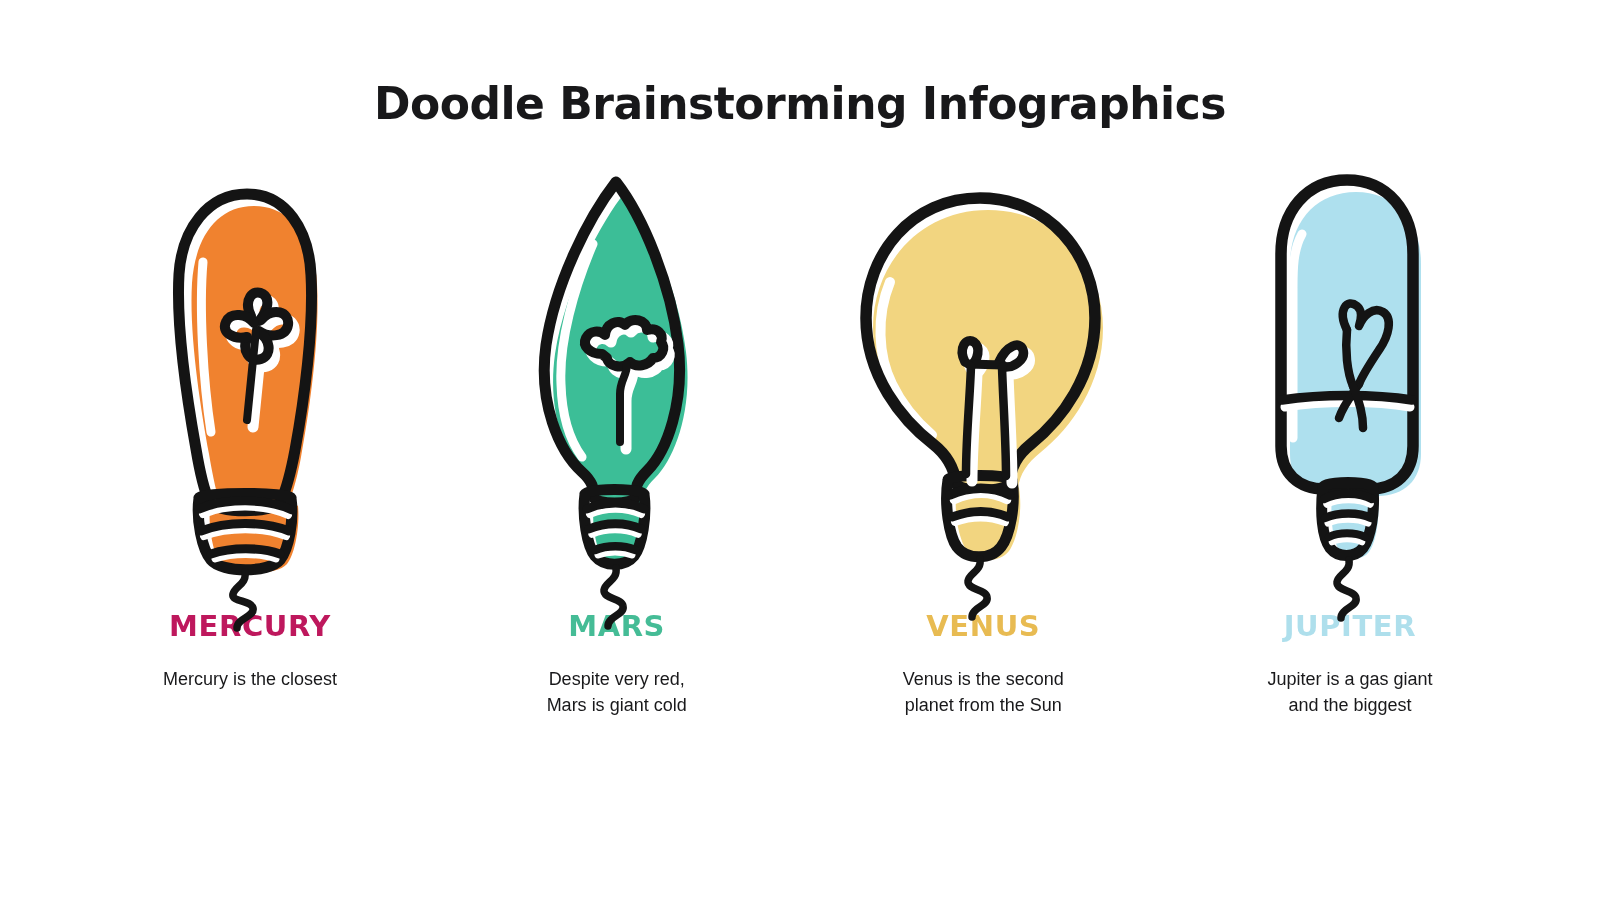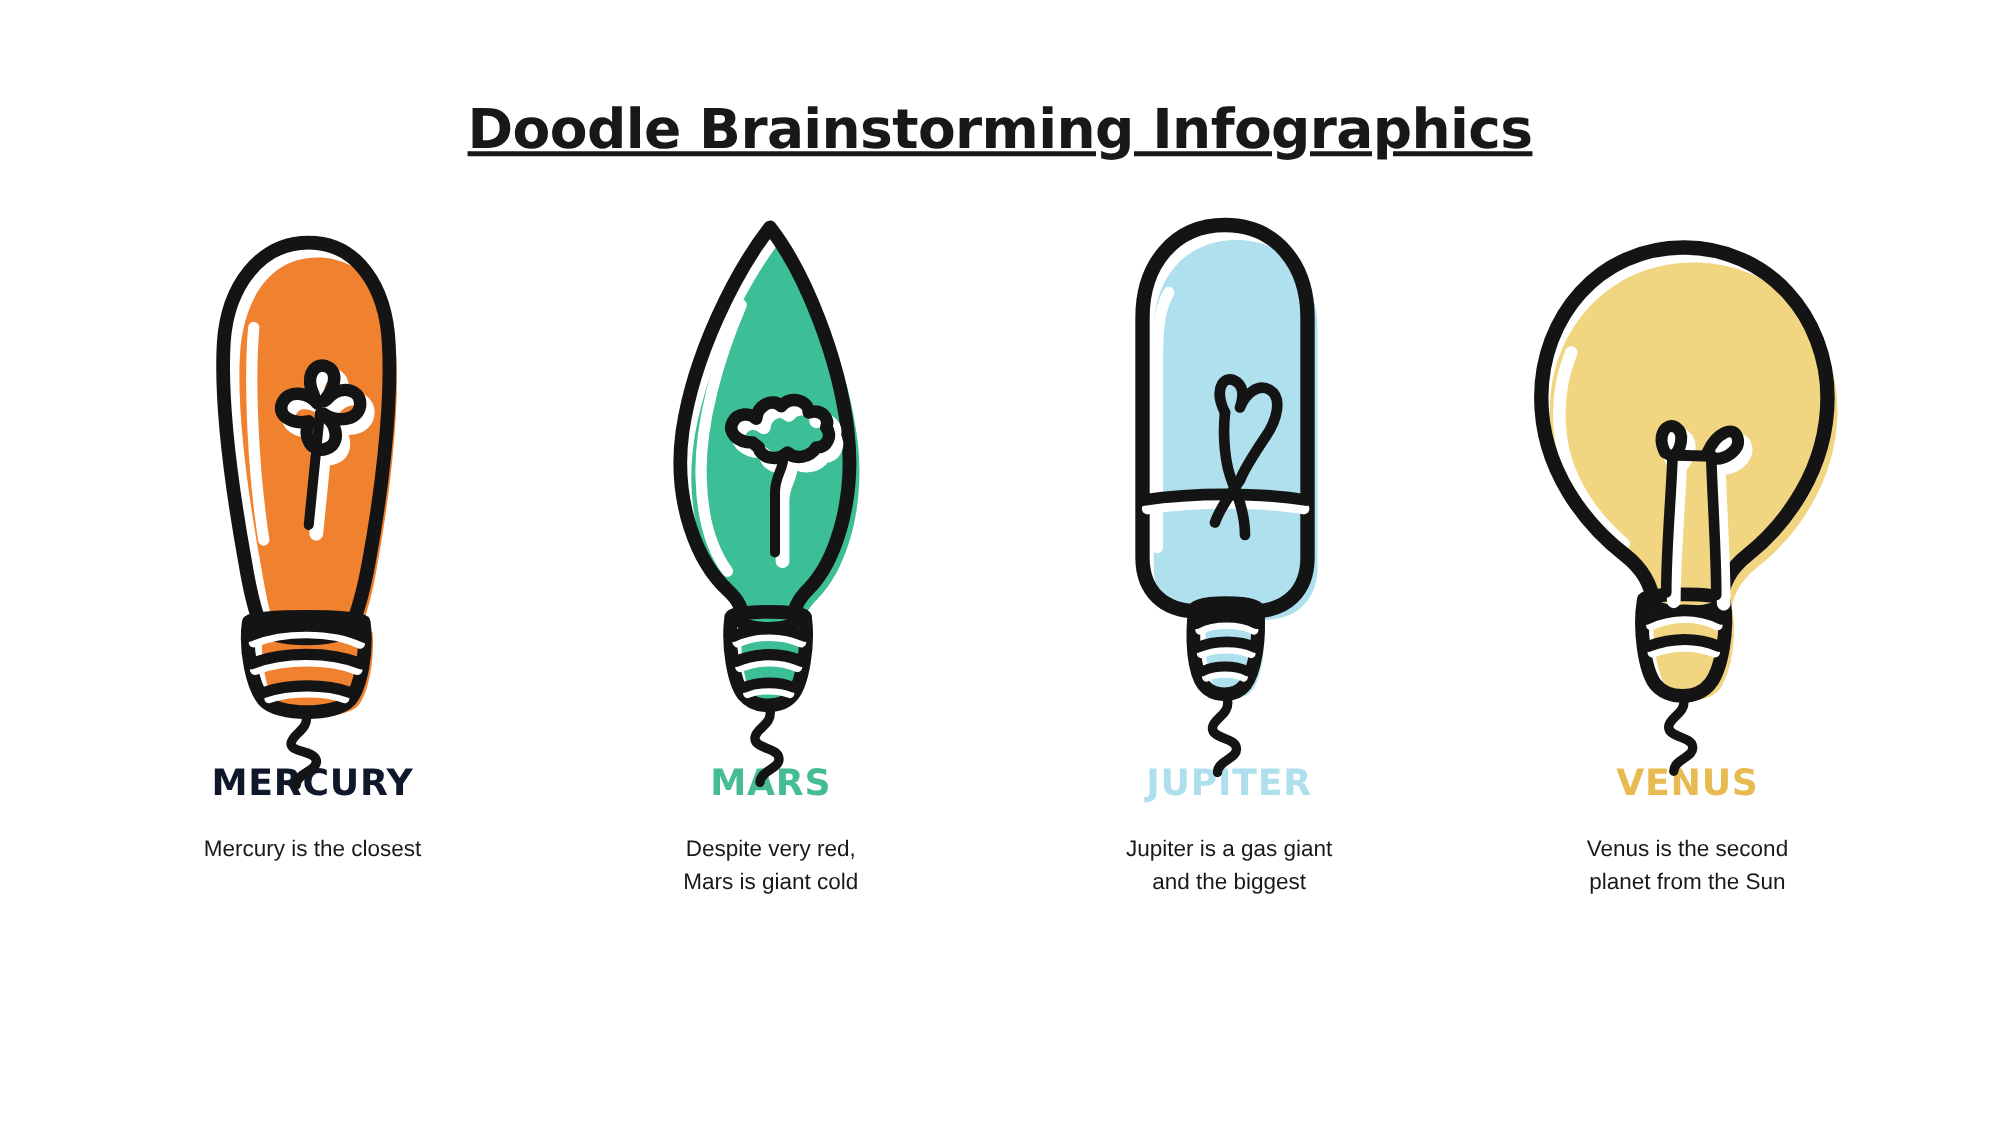--- a/index.html
+++ b/index.html
@@ -24,21 +24,20 @@
     top: 78px;
     left: 0;
     width: 1600px;
     text-align: center;
     font-family: "DejaVu Sans", sans-serif;
     font-weight: bold;
     font-size: 44px;
     letter-spacing: -0.5px;
     color: #18181a;
     white-space: nowrap;
-    text-decoration: underline;
   }
   .columns {
     position: absolute;
     top: 170px;
     left: 75px;
     width: 1450px;
     display: flex;
     align-items: flex-start;
     justify-content: space-between;
   }
@@ -72,21 +71,21 @@
   }
   .planet-desc {
     font-family: "Liberation Sans", sans-serif;
     font-size: 18px;
     line-height: 1.42;
     color: #19191b;
     text-align: center;
     margin-top: 26px;
     max-width: 300px;
   }
-  .c-mercury { color: #0f172a; }
+  .c-mercury { color: #be185d; }
   .c-mars    { color: #45BC96; }
   .c-venus   { color: #E8BB52; }
   .c-jupiter { color: #AEDFEC; }
 </style>
 </head>
 <body>
 
 <div class="slide">
 
   <div class="title">Doodle Brainstorming Infographics</div>
@@ -180,20 +179,62 @@
       <div class="planet-desc">
         <div>Despite very red,</div>
         <div>Mars is giant cold</div>
       </div>
     </div>
 
     <div class="column">
       <div class="bulb-wrap">
         <svg viewBox="0 0 350 430" xmlns="http://www.w3.org/2000/svg">
           <g transform="translate(5,6)">
+            <path d="M175 34 C 243 34 290 88 290 152 C 290 208 258 252 228 276 C 214 287 207 298 205 312 L 147 312 C 145 298 137 287 123 276 C 93 252 60 208 60 152 C 60 88 107 34 175 34 Z" fill="#F2D580"></path>
+            <path d="M144 312 C 144 308 206 308 206 312 C 210 336 204 364 196 375 C 187 387 163 387 154 375 C 146 364 140 336 144 312 Z" fill="#F2D580"></path>
+          </g>
+          <path d="M82 112 C 68 146 70 186 84 214 C 95 237 110 253 124 265" fill="none" stroke="#ffffff" stroke-width="10" stroke-linecap="round"></path>
+          <path d="M172 28 C 240 28 287 84 287 148 C 287 206 253 250 223 274 C 209 285 203 297 201 313 C 200 323 149 323 148 313 C 146 297 139 285 125 274 C 94 250 58 206 58 148 C 58 84 104 28 172 28 Z" fill="none" stroke="#141414" stroke-width="11.5" stroke-linejoin="round" stroke-linecap="round"></path>
+          <path d="M140 310 C 140 304 204 304 204 310 C 208 334 202 366 193 377 C 183 390 159 390 149 377 C 141 366 136 334 140 310 Z" fill="none" stroke="#141414" stroke-width="11" stroke-linejoin="round"></path>
+          <g>
+            <path d="M146 330 C 164 322 183 322 199 330" fill="none" stroke="#ffffff" stroke-width="8.5" stroke-linecap="round"></path>
+            <path d="M142 325 C 162 316 184 316 202 325" fill="none" stroke="#141414" stroke-width="9.5" stroke-linecap="round"></path>
+            <path d="M147 352 C 164 346 181 346 197 352" fill="none" stroke="#ffffff" stroke-width="8" stroke-linecap="round"></path>
+            <path d="M144 347 C 163 340 183 340 200 347" fill="none" stroke="#141414" stroke-width="9" stroke-linecap="round"></path>
+          </g>
+          <path d="M172 389 C 174 401 161 403 160 411 C 159 420 178 419 179 427 C 181 436 164 437 164 447" fill="none" stroke="#141414" stroke-width="7.5" stroke-linecap="round"></path>
+
+          <g>
+            <g transform="translate(6,7)" stroke="#ffffff" stroke-width="11" fill="none" stroke-linecap="round" stroke-linejoin="round">
+              <path d="M157 192 C 150 178 158 167 166 172 C 173 177 170 190 163 196"></path>
+              <path d="M191 192 C 198 176 212 170 215 180 C 218 190 205 198 196 197"></path>
+              <path d="M163 196 C 162 226 158 268 158 304"></path>
+              <path d="M194 197 C 195 228 198 272 198 306"></path>
+            </g>
+            <g stroke="#141414" stroke-width="9.5" fill="none" stroke-linecap="round" stroke-linejoin="round">
+              <path d="M157 192 C 150 178 158 167 166 172 C 173 177 170 190 163 196"></path>
+              <path d="M191 192 C 198 176 212 170 215 180 C 218 190 205 198 196 197"></path>
+              <path d="M160 194 L 195 195" stroke-width="9"></path>
+              <path d="M163 196 C 162 226 158 268 158 304" stroke-width="8.5"></path>
+              <path d="M194 197 C 195 228 198 272 198 306" stroke-width="8.5"></path>
+            </g>
+          </g>
+        </svg>
+      </div>
+      <div class="planet-name c-venus">VENUS</div>
+      <div class="planet-desc">
+        <div>Venus is the second</div>
+        <div>planet from the Sun</div>
+      </div>
+    </div>
+
+    <div class="column">
+      <div class="bulb-wrap">
+        <svg viewBox="0 0 350 430" xmlns="http://www.w3.org/2000/svg">
+          <g transform="translate(5,6)">
             <path d="M176 16 C 216 16 241 46 241 88 L 241 278 C 241 304 224 320 198 320 L 152 320 C 126 320 110 304 110 278 L 110 88 C 110 46 136 16 176 16 Z" fill="#AEE0EE"></path>
             <path d="M152 320 C 152 316 198 316 198 320 C 200 344 196 366 189 376 C 182 385 167 385 160 376 C 153 366 150 344 152 320 Z" fill="#AEE0EE"></path>
           </g>
           <path d="M127 64 C 118 80 118 100 118 118 L 118 268" fill="none" stroke="#ffffff" stroke-width="9" stroke-linecap="round"></path>
           <path d="M172 10 C 213 10 238 42 238 84 L 238 276 C 238 303 221 319 194 319 L 150 319 C 123 319 106 303 106 276 L 106 84 C 106 42 131 10 172 10 Z" fill="none" stroke="#141414" stroke-width="11.5" stroke-linejoin="round" stroke-linecap="round"></path>
 
           <path d="M110 237 C 148 231 200 231 235 237" fill="none" stroke="#ffffff" stroke-width="9" stroke-linecap="round"></path>
           <path d="M107 230 C 146 224 200 224 237 230" fill="none" stroke="#141414" stroke-width="9.5" stroke-linecap="round"></path>
           <path d="M148 317 C 148 311 198 311 198 317 C 200 342 196 367 188 378 C 180 388 163 388 155 378 C 147 367 145 342 148 317 Z" fill="none" stroke="#141414" stroke-width="11" stroke-linejoin="round"></path>
           <g>
@@ -214,56 +255,14 @@
           </g>
         </svg>
       </div>
       <div class="planet-name c-jupiter">JUPITER</div>
       <div class="planet-desc">
         <div>Jupiter is a gas giant</div>
         <div>and the biggest</div>
       </div>
     </div>
 
-    <div class="column">
-      <div class="bulb-wrap">
-        <svg viewBox="0 0 350 430" xmlns="http://www.w3.org/2000/svg">
-          <g transform="translate(5,6)">
-            <path d="M175 34 C 243 34 290 88 290 152 C 290 208 258 252 228 276 C 214 287 207 298 205 312 L 147 312 C 145 298 137 287 123 276 C 93 252 60 208 60 152 C 60 88 107 34 175 34 Z" fill="#F2D580"></path>
-            <path d="M144 312 C 144 308 206 308 206 312 C 210 336 204 364 196 375 C 187 387 163 387 154 375 C 146 364 140 336 144 312 Z" fill="#F2D580"></path>
-          </g>
-          <path d="M82 112 C 68 146 70 186 84 214 C 95 237 110 253 124 265" fill="none" stroke="#ffffff" stroke-width="10" stroke-linecap="round"></path>
-          <path d="M172 28 C 240 28 287 84 287 148 C 287 206 253 250 223 274 C 209 285 203 297 201 313 C 200 323 149 323 148 313 C 146 297 139 285 125 274 C 94 250 58 206 58 148 C 58 84 104 28 172 28 Z" fill="none" stroke="#141414" stroke-width="11.5" stroke-linejoin="round" stroke-linecap="round"></path>
-          <path d="M140 310 C 140 304 204 304 204 310 C 208 334 202 366 193 377 C 183 390 159 390 149 377 C 141 366 136 334 140 310 Z" fill="none" stroke="#141414" stroke-width="11" stroke-linejoin="round"></path>
-          <g>
-            <path d="M146 330 C 164 322 183 322 199 330" fill="none" stroke="#ffffff" stroke-width="8.5" stroke-linecap="round"></path>
-            <path d="M142 325 C 162 316 184 316 202 325" fill="none" stroke="#141414" stroke-width="9.5" stroke-linecap="round"></path>
-            <path d="M147 352 C 164 346 181 346 197 352" fill="none" stroke="#ffffff" stroke-width="8" stroke-linecap="round"></path>
-            <path d="M144 347 C 163 340 183 340 200 347" fill="none" stroke="#141414" stroke-width="9" stroke-linecap="round"></path>
-          </g>
-          <path d="M172 389 C 174 401 161 403 160 411 C 159 420 178 419 179 427 C 181 436 164 437 164 447" fill="none" stroke="#141414" stroke-width="7.5" stroke-linecap="round"></path>
-
-          <g>
-            <g transform="translate(6,7)" stroke="#ffffff" stroke-width="11" fill="none" stroke-linecap="round" stroke-linejoin="round">
-              <path d="M157 192 C 150 178 158 167 166 172 C 173 177 170 190 163 196"></path>
-              <path d="M191 192 C 198 176 212 170 215 180 C 218 190 205 198 196 197"></path>
-              <path d="M163 196 C 162 226 158 268 158 304"></path>
-              <path d="M194 197 C 195 228 198 272 198 306"></path>
-            </g>
-            <g stroke="#141414" stroke-width="9.5" fill="none" stroke-linecap="round" stroke-linejoin="round">
-              <path d="M157 192 C 150 178 158 167 166 172 C 173 177 170 190 163 196"></path>
-              <path d="M191 192 C 198 176 212 170 215 180 C 218 190 205 198 196 197"></path>
-              <path d="M160 194 L 195 195" stroke-width="9"></path>
-              <path d="M163 196 C 162 226 158 268 158 304" stroke-width="8.5"></path>
-              <path d="M194 197 C 195 228 198 272 198 306" stroke-width="8.5"></path>
-            </g>
-          </g>
-        </svg>
-      </div>
-      <div class="planet-name c-venus">VENUS</div>
-      <div class="planet-desc">
-        <div>Venus is the second</div>
-        <div>planet from the Sun</div>
-      </div>
-    </div>
-
   </div>
 </div>
 
 </body></html>

